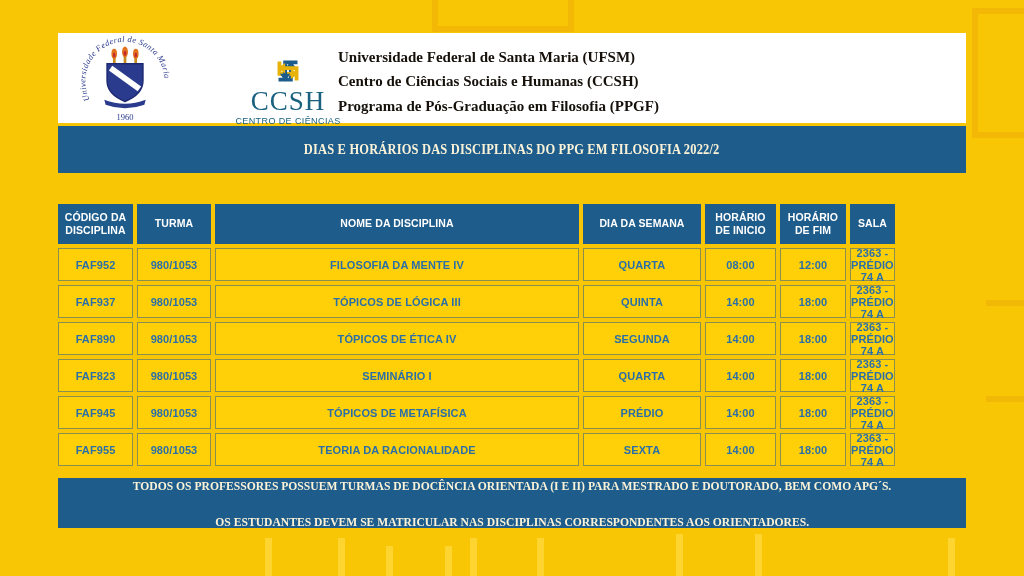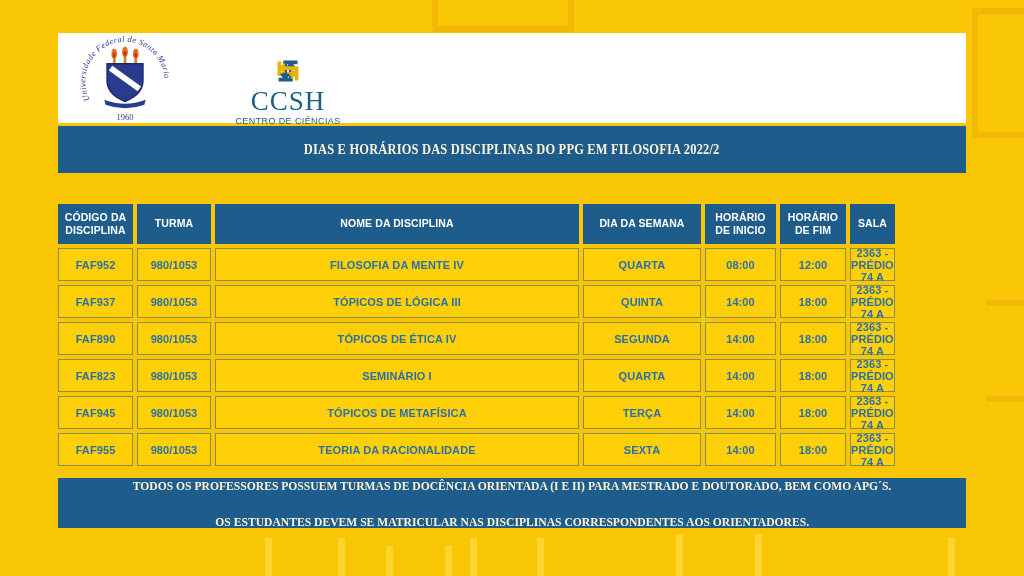--- a/index.html
+++ b/index.html
@@ -126,20 +126,25 @@
         <use href="#ccshA" transform="rotate(180)" stroke="#1E5C8C" fill="#1E5C8C"></use>
         <use href="#ccshA" transform="rotate(270)" stroke="#E7B30A" fill="#E7B30A"></use>
       </g>
     </svg>
     <div class="ccsh-acronym">CCSH</div>
     <div class="ccsh-sub">CENTRO DE CIÊNCIAS</div>
     <div class="ccsh-sub">SOCIAIS E HUMANAS</div>
     <div class="ccsh-ufsm">UFSM</div>
   </div>
 
+  <div class="inst">
+    <div>Universidade Federal de Santa Maria (UFSM)</div>
+    <div>Centro de Ciências Sociais e Humanas (CCSH)</div>
+    <div>Programa de Pós-Graduação em Filosofia (PPGF)</div>
+  </div>
 
 </header>
 
 <div class="title-banner">
   <div class="title-l1"><span class="sc">DIAS E HORÁRIOS DAS DISCIPLINAS DO PPG EM FILOSOFIA 2022/2</span></div>
 </div>
 
 <div class="sched">
   <div class="hcell">CÓDIGO DA DISCIPLINA</div>
   <div class="hcell">TURMA</div>
@@ -177,21 +182,21 @@
   <div class="dcell">980/1053</div>
   <div class="dcell">SEMINÁRIO I</div>
   <div class="dcell">QUARTA</div>
   <div class="dcell">14:00</div>
   <div class="dcell">18:00</div>
   <div class="dcell">2363 - PRÉDIO 74 A</div>
 
   <div class="dcell">FAF945</div>
   <div class="dcell">980/1053</div>
   <div class="dcell">TÓPICOS DE METAFÍSICA</div>
-  <div class="dcell">TERÇA</div>
+  <div class="dcell">PRÉDIO</div>
   <div class="dcell">14:00</div>
   <div class="dcell">18:00</div>
   <div class="dcell">2363 - PRÉDIO 74 A</div>
 
   <div class="dcell">FAF955</div>
   <div class="dcell">980/1053</div>
   <div class="dcell">TEORIA DA RACIONALIDADE</div>
   <div class="dcell">SEXTA</div>
   <div class="dcell">14:00</div>
   <div class="dcell">18:00</div>

